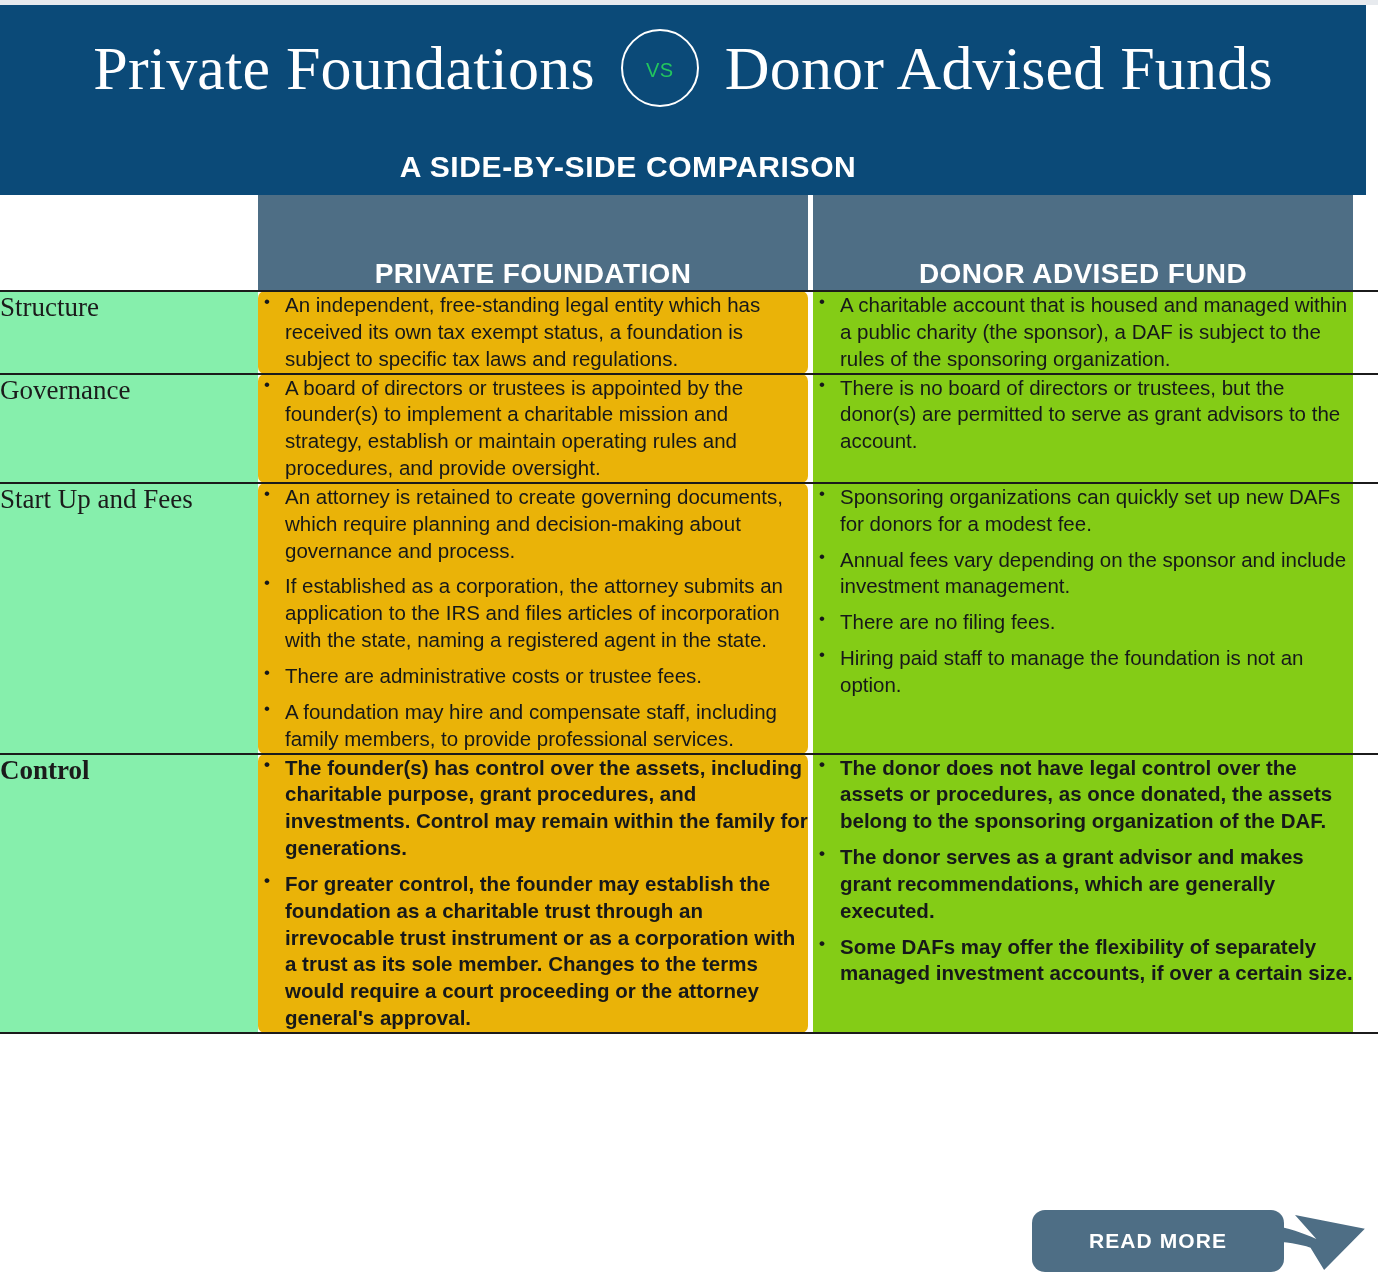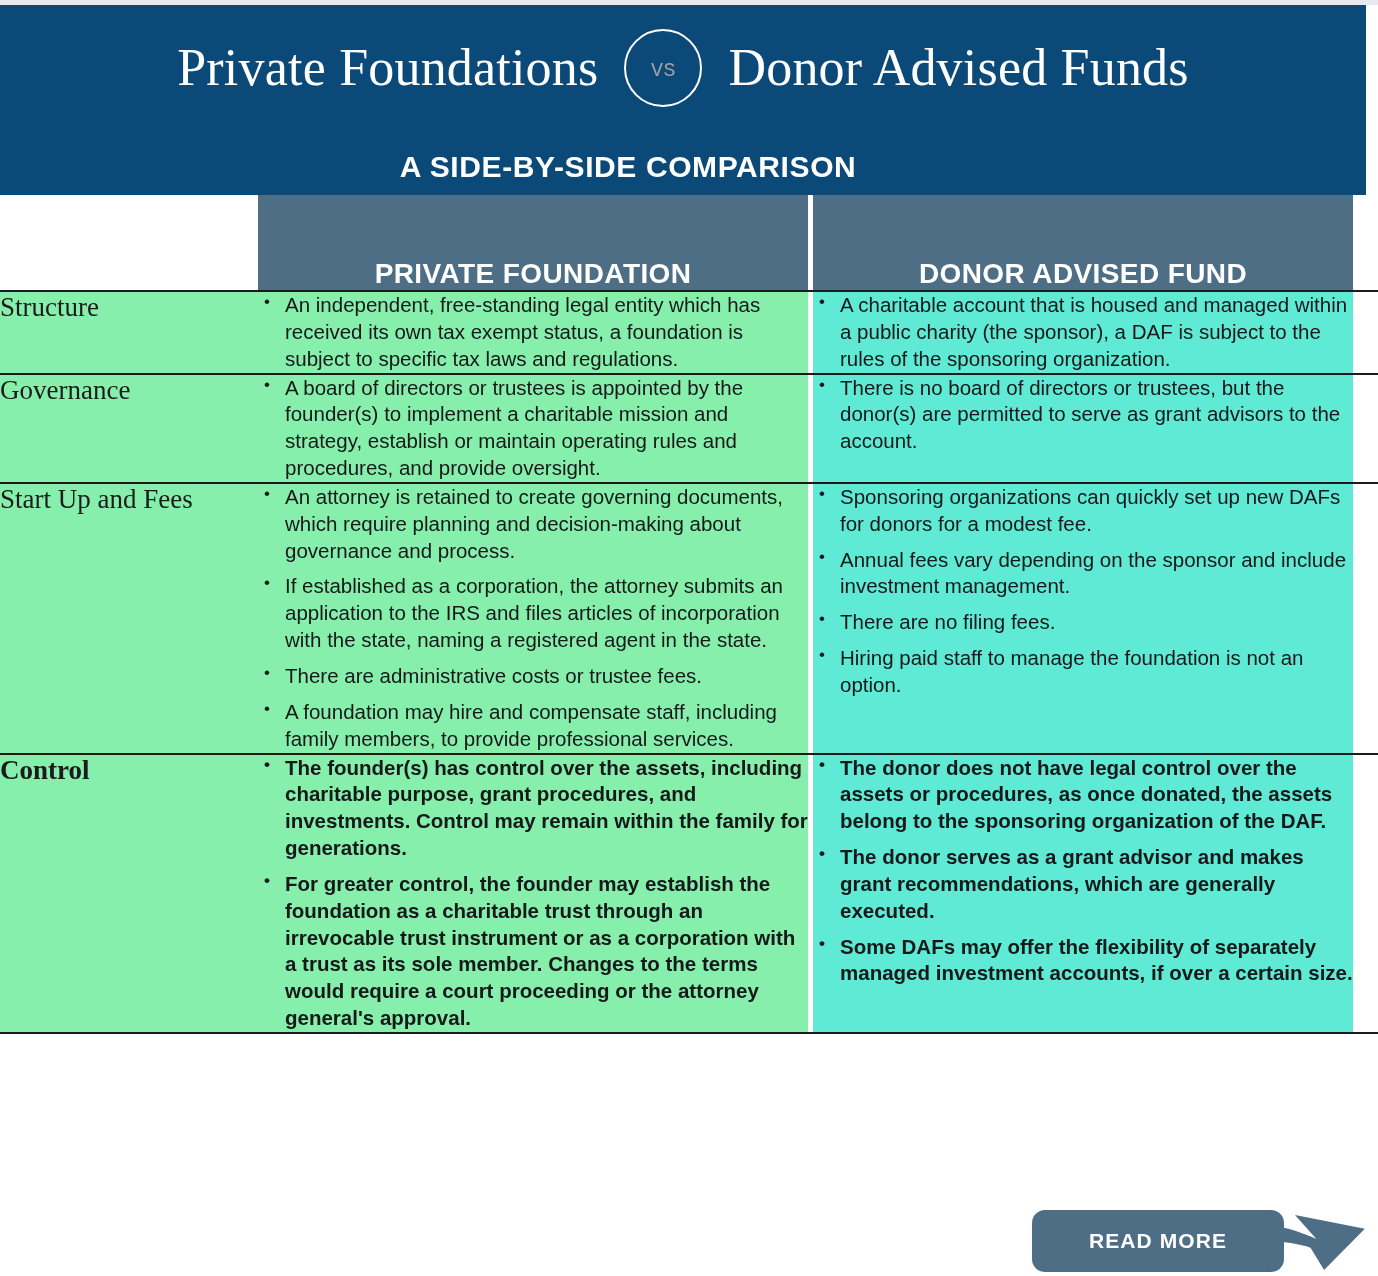--- a/index.html
+++ b/index.html
@@ -38,38 +38,38 @@
     width: 1366px;
     text-align: center;
     display: flex;
     align-items: center;
     justify-content: center;
     gap: 26px;
     white-space: nowrap;
   }
   .banner-title .tword {
     font-family: "Liberation Serif", serif;
-    font-size: 52px;
+    font-size: 62px;
     line-height: 1;
     color: #ffffff;
     letter-spacing: 0.2px;
   }
   .vs-circle {
     width: 74px; height: 74px;
     border: 2.5px solid #ffffff;
     border-radius: 50%;
     display: flex;
     align-items: center;
     justify-content: center;
     flex: none;
   }
   .vs-circle span {
-    font-family: Liberation Mono, monospace;
+    font-family: Liberation Sans, sans-serif;
     font-size: 28px;
-    color: #a3a3a3;
+    color: #22c55e;
     font-variant: small-caps;
     letter-spacing: 0.5px;
   }
   .banner-sub {
     position: absolute;
     left: 0; top: 145px;
     width: 1256px;
     text-align: center;
     color: #ffffff;
     font-size: 30px;
@@ -117,23 +117,23 @@
   .brow:last-child > td { border-bottom: 2.5px solid #1b1b1b; font-weight: bold; }
 
   .lbl-cell {
     background: #86efac;
     font-family: "Liberation Serif", serif;
     font-size: 27px;
     color: #1b1b1b;
     padding: 12px 0 26px 8px;
     white-space: nowrap;
   }
-  .pf-cell  { background: #86efac; padding: 12px 18px 22px 14px; }
+  .pf-cell  { background: #eab308; padding: 12px 18px 22px 14px; border-radius: 7px; }
   .gap-cell { background: #ffffff; }
-  .daf-cell { background: #5eead4; padding: 12px 14px 22px 14px; }
+  .daf-cell { background: #84cc16; padding: 12px 14px 22px 14px; }
   .pad-cell { background: #ffffff; }
 
   ul.bl {
     list-style: none;
     margin: 0;
     padding: 0;
   }
   ul.bl li {
     position: relative;
     padding-left: 27px;

